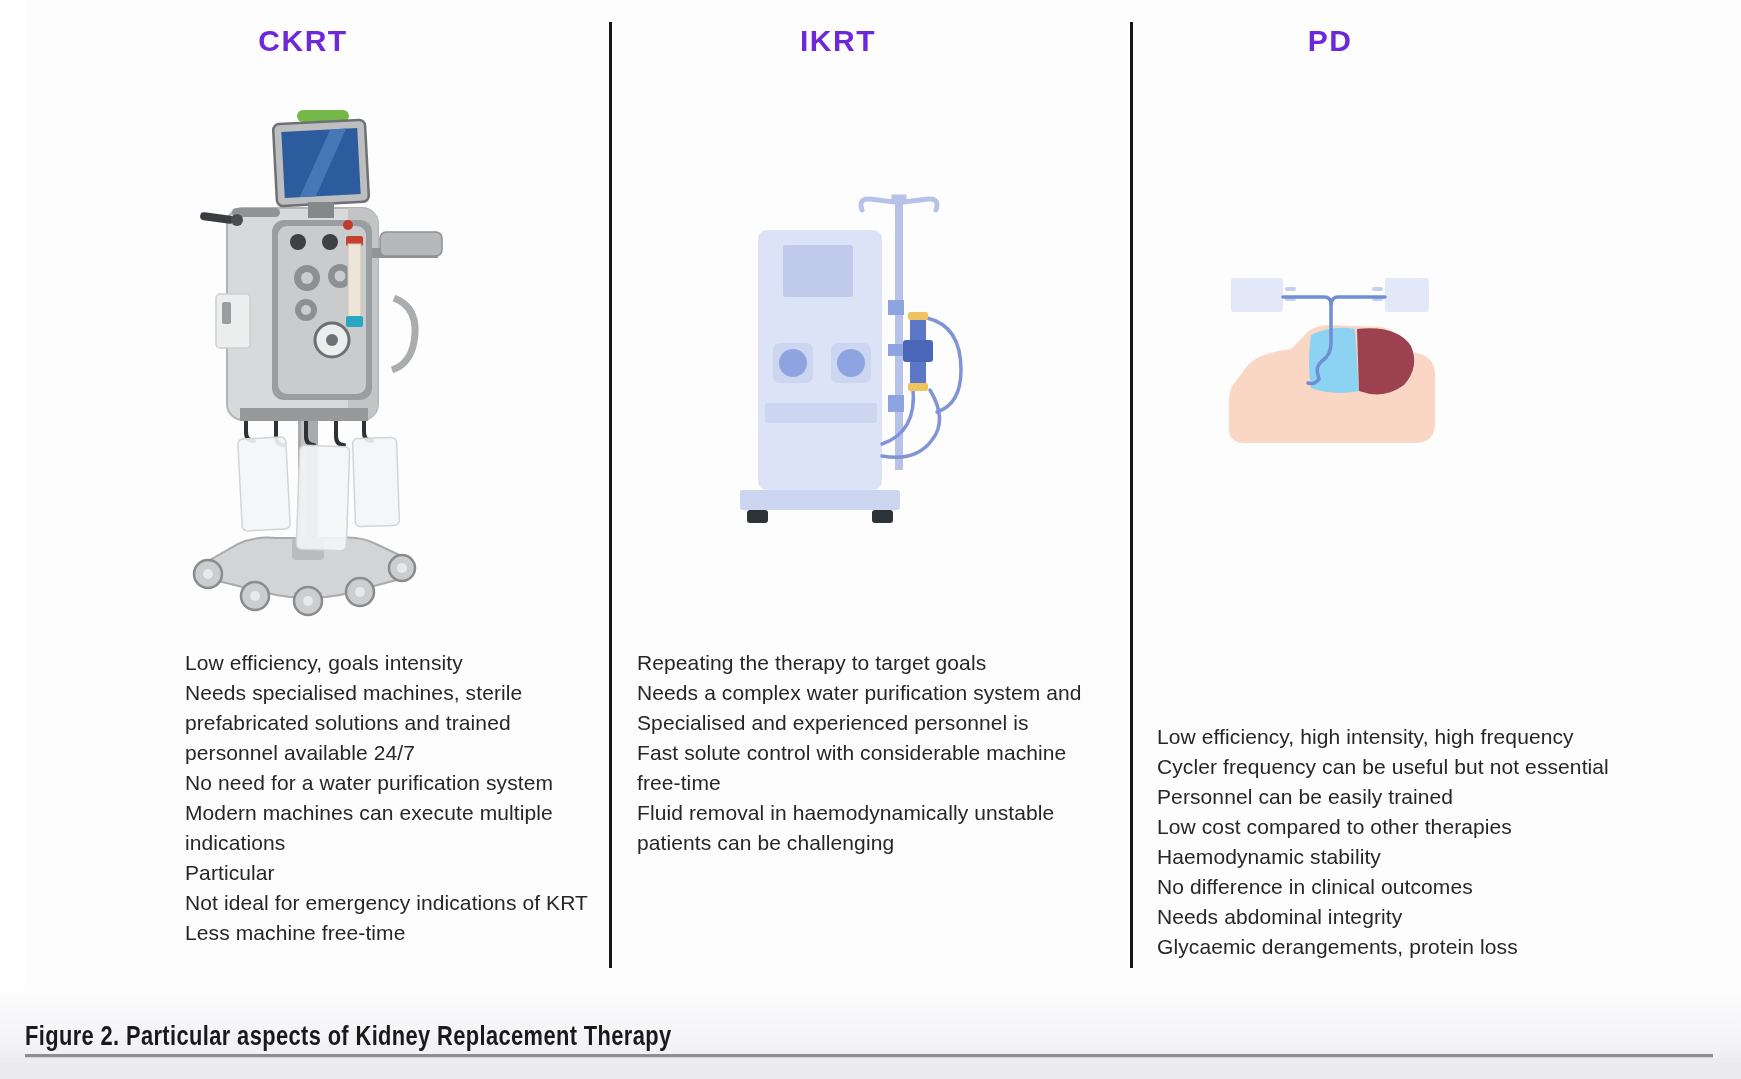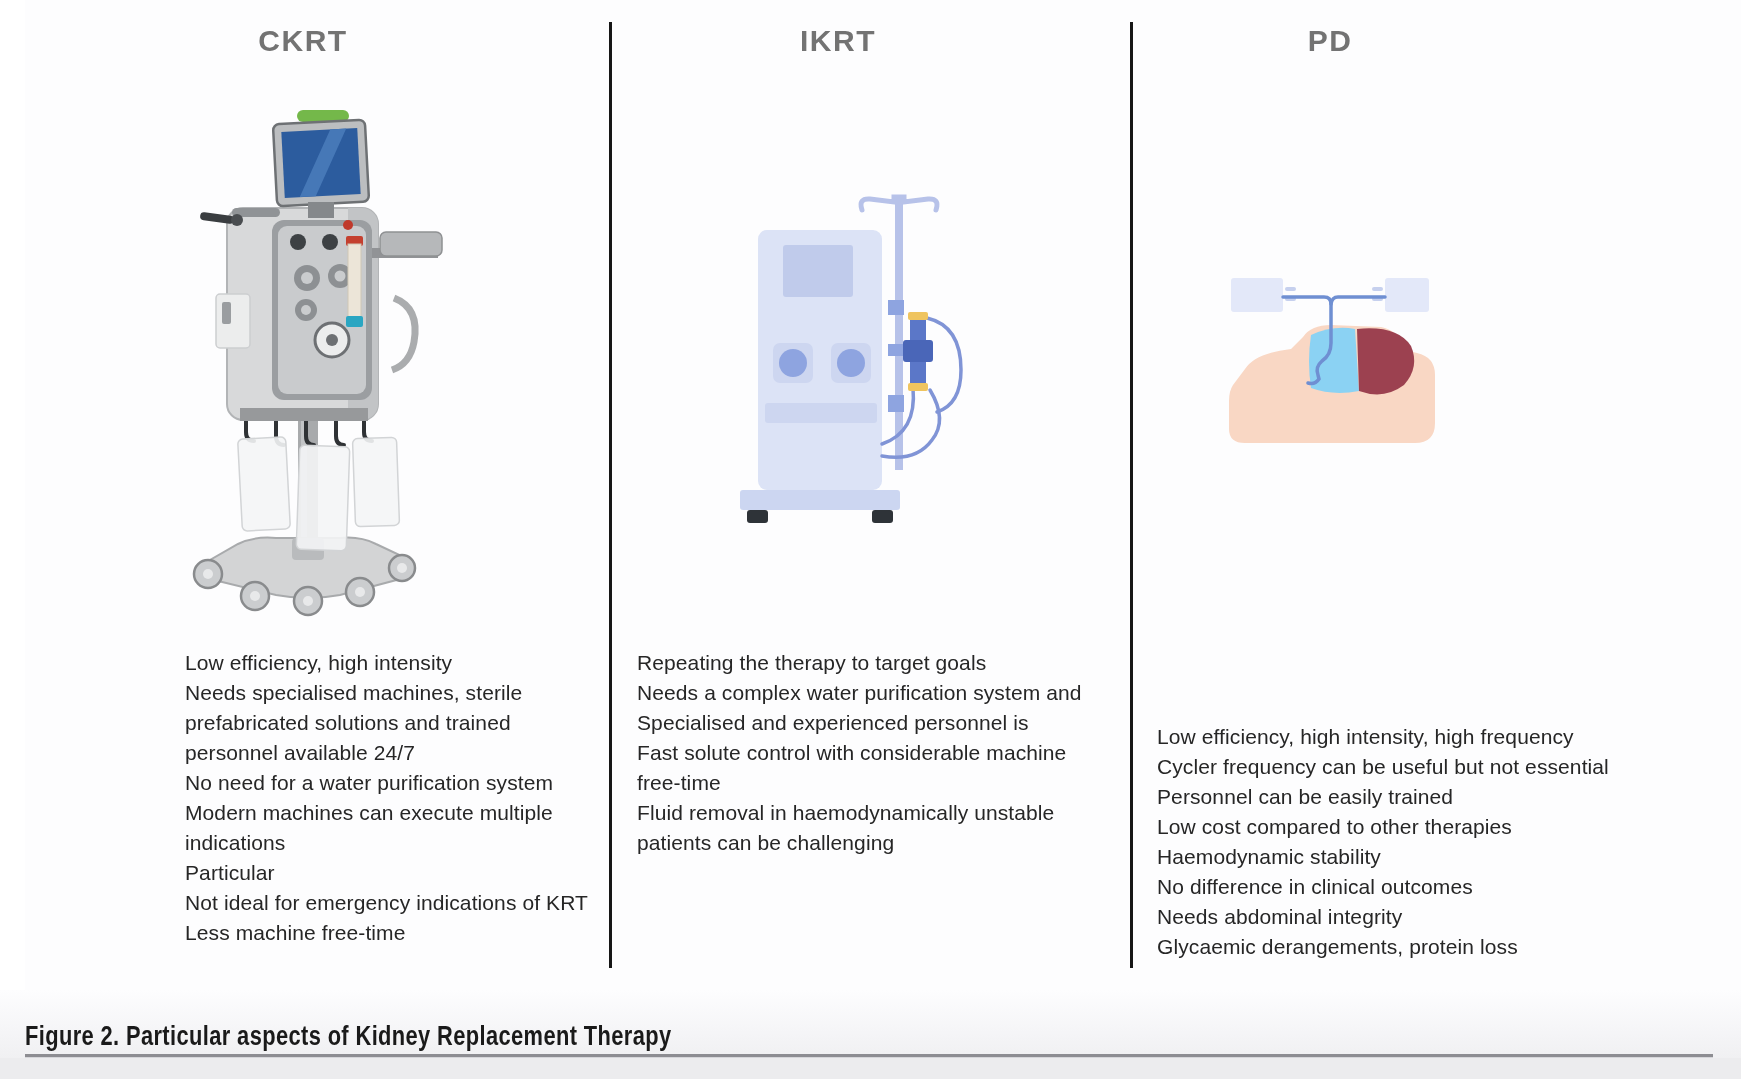--- a/index.html
+++ b/index.html
@@ -6,21 +6,21 @@
   .page{
     position:relative;width:1741px;height:1079px;background:#fdfdfe;
     overflow:hidden;font-family:"Liberation Sans",sans-serif;
   }
   .left-strip{position:absolute;left:0;top:0;width:25px;height:995px;background:#ffffff;}
   .vdiv{position:absolute;top:22px;width:3px;height:946px;background:#161616;}
   .vdiv.d1{left:609px;}
   .vdiv.d2{left:1130px;}
   .colhead{
     position:absolute;top:24px;transform:translateX(-50%);
-    font-size:30px;font-weight:bold;letter-spacing:1.5px;color:#737373;white-space:nowrap;
+    font-size:30px;font-weight:bold;letter-spacing:1.5px;color:#6d28d9;white-space:nowrap;
   }
   .colhead.h1{left:303px;}
   .colhead.h2{left:838px;}
   .colhead.h3{left:1330px;}
   .illu{position:absolute;}
   .illu.ckrt{left:180px;top:108px;}
   .illu.ikrt{left:630px;top:178px;}
   .illu.pd{left:1105px;top:245px;}
   .textcol{position:absolute;font-size:21px;line-height:30px;color:#262626;letter-spacing:0.1px;}
   .textcol .tline{white-space:nowrap;}
@@ -190,21 +190,21 @@
 
     <path d="M252 84 Q292 80 306 101 Q315 122 299 140 Q279 155 254 146 Z" fill="#9c4150"></path>
 
     <g stroke="#6f8fd2" stroke-width="3.5" fill="none" stroke-linecap="round">
       <path d="M178 52 L219 52 Q226 52 226 59 L226 98 Q226 110 217 116 Q210 122 213 130 L214 134 Q210 140 203 138"></path>
       <path d="M280 52 L233 52 Q227 52 226 59"></path>
     </g>
   </svg>
 
   <div class="textcol c1">
-      <div class="tline">Low efficiency, high intensity</div>
+      <div class="tline">Low efficiency, goals intensity</div>
       <div class="tline">Needs specialised machines, sterile</div>
       <div class="tline">prefabricated solutions and trained</div>
       <div class="tline">personnel available 24/7</div>
       <div class="tline">No need for a water purification system</div>
       <div class="tline">Modern machines can execute multiple</div>
       <div class="tline">indications</div>
       <div class="tline">Particular</div>
       <div class="tline">Not ideal for emergency indications of KRT</div>
       <div class="tline">Less machine free-time</div>
     </div>

